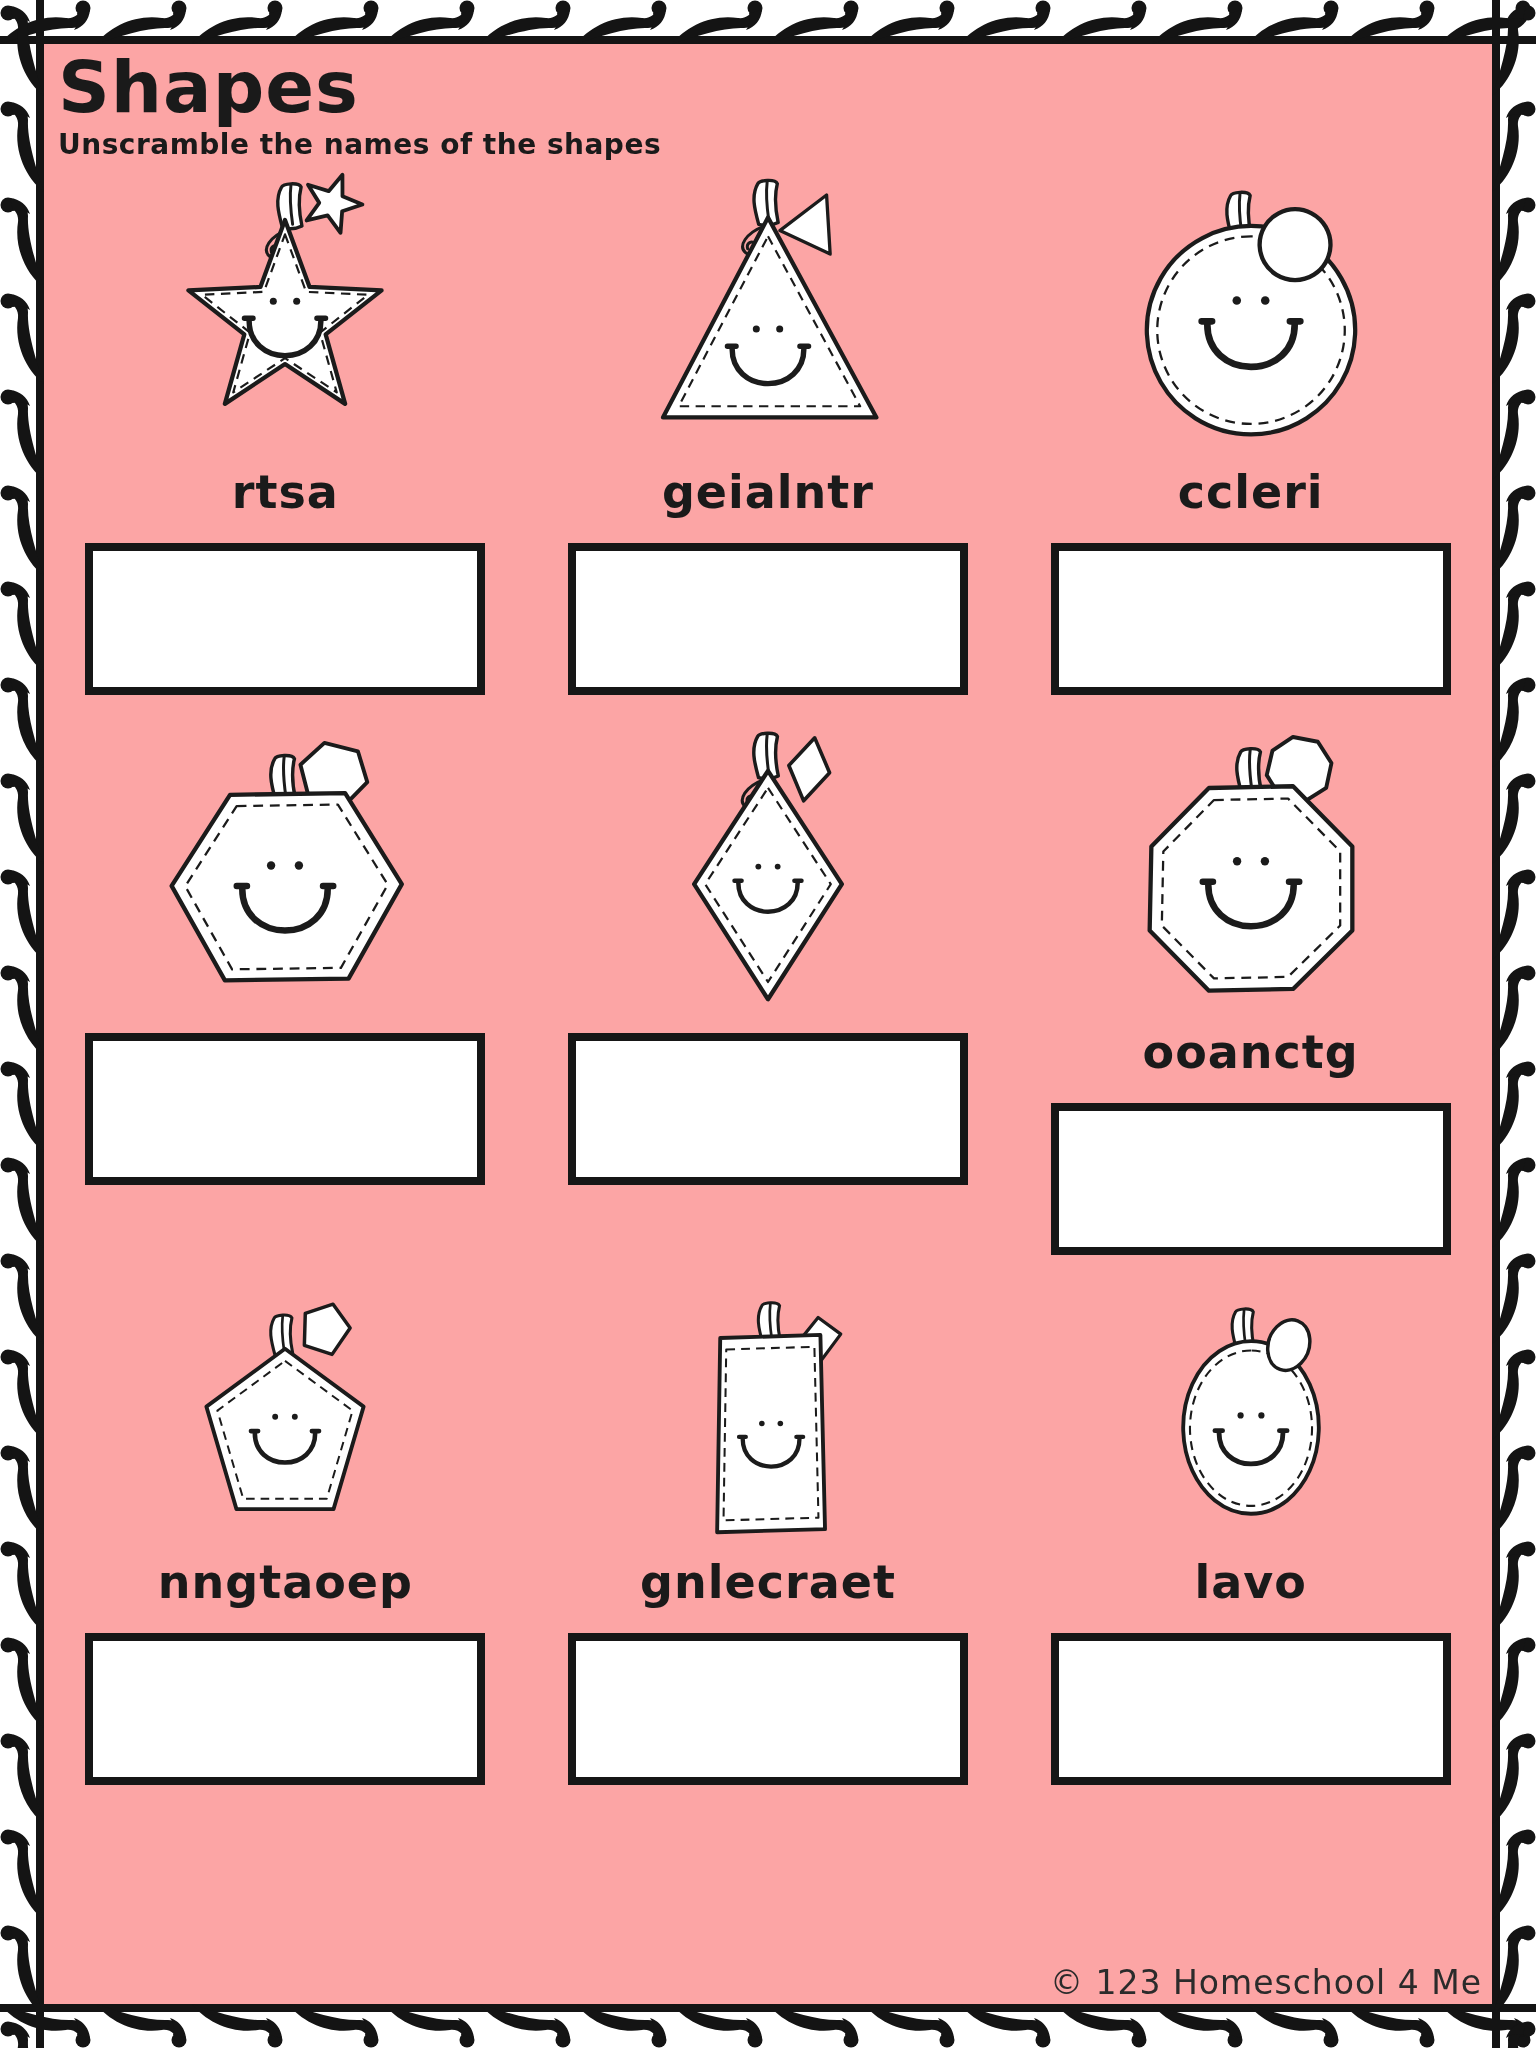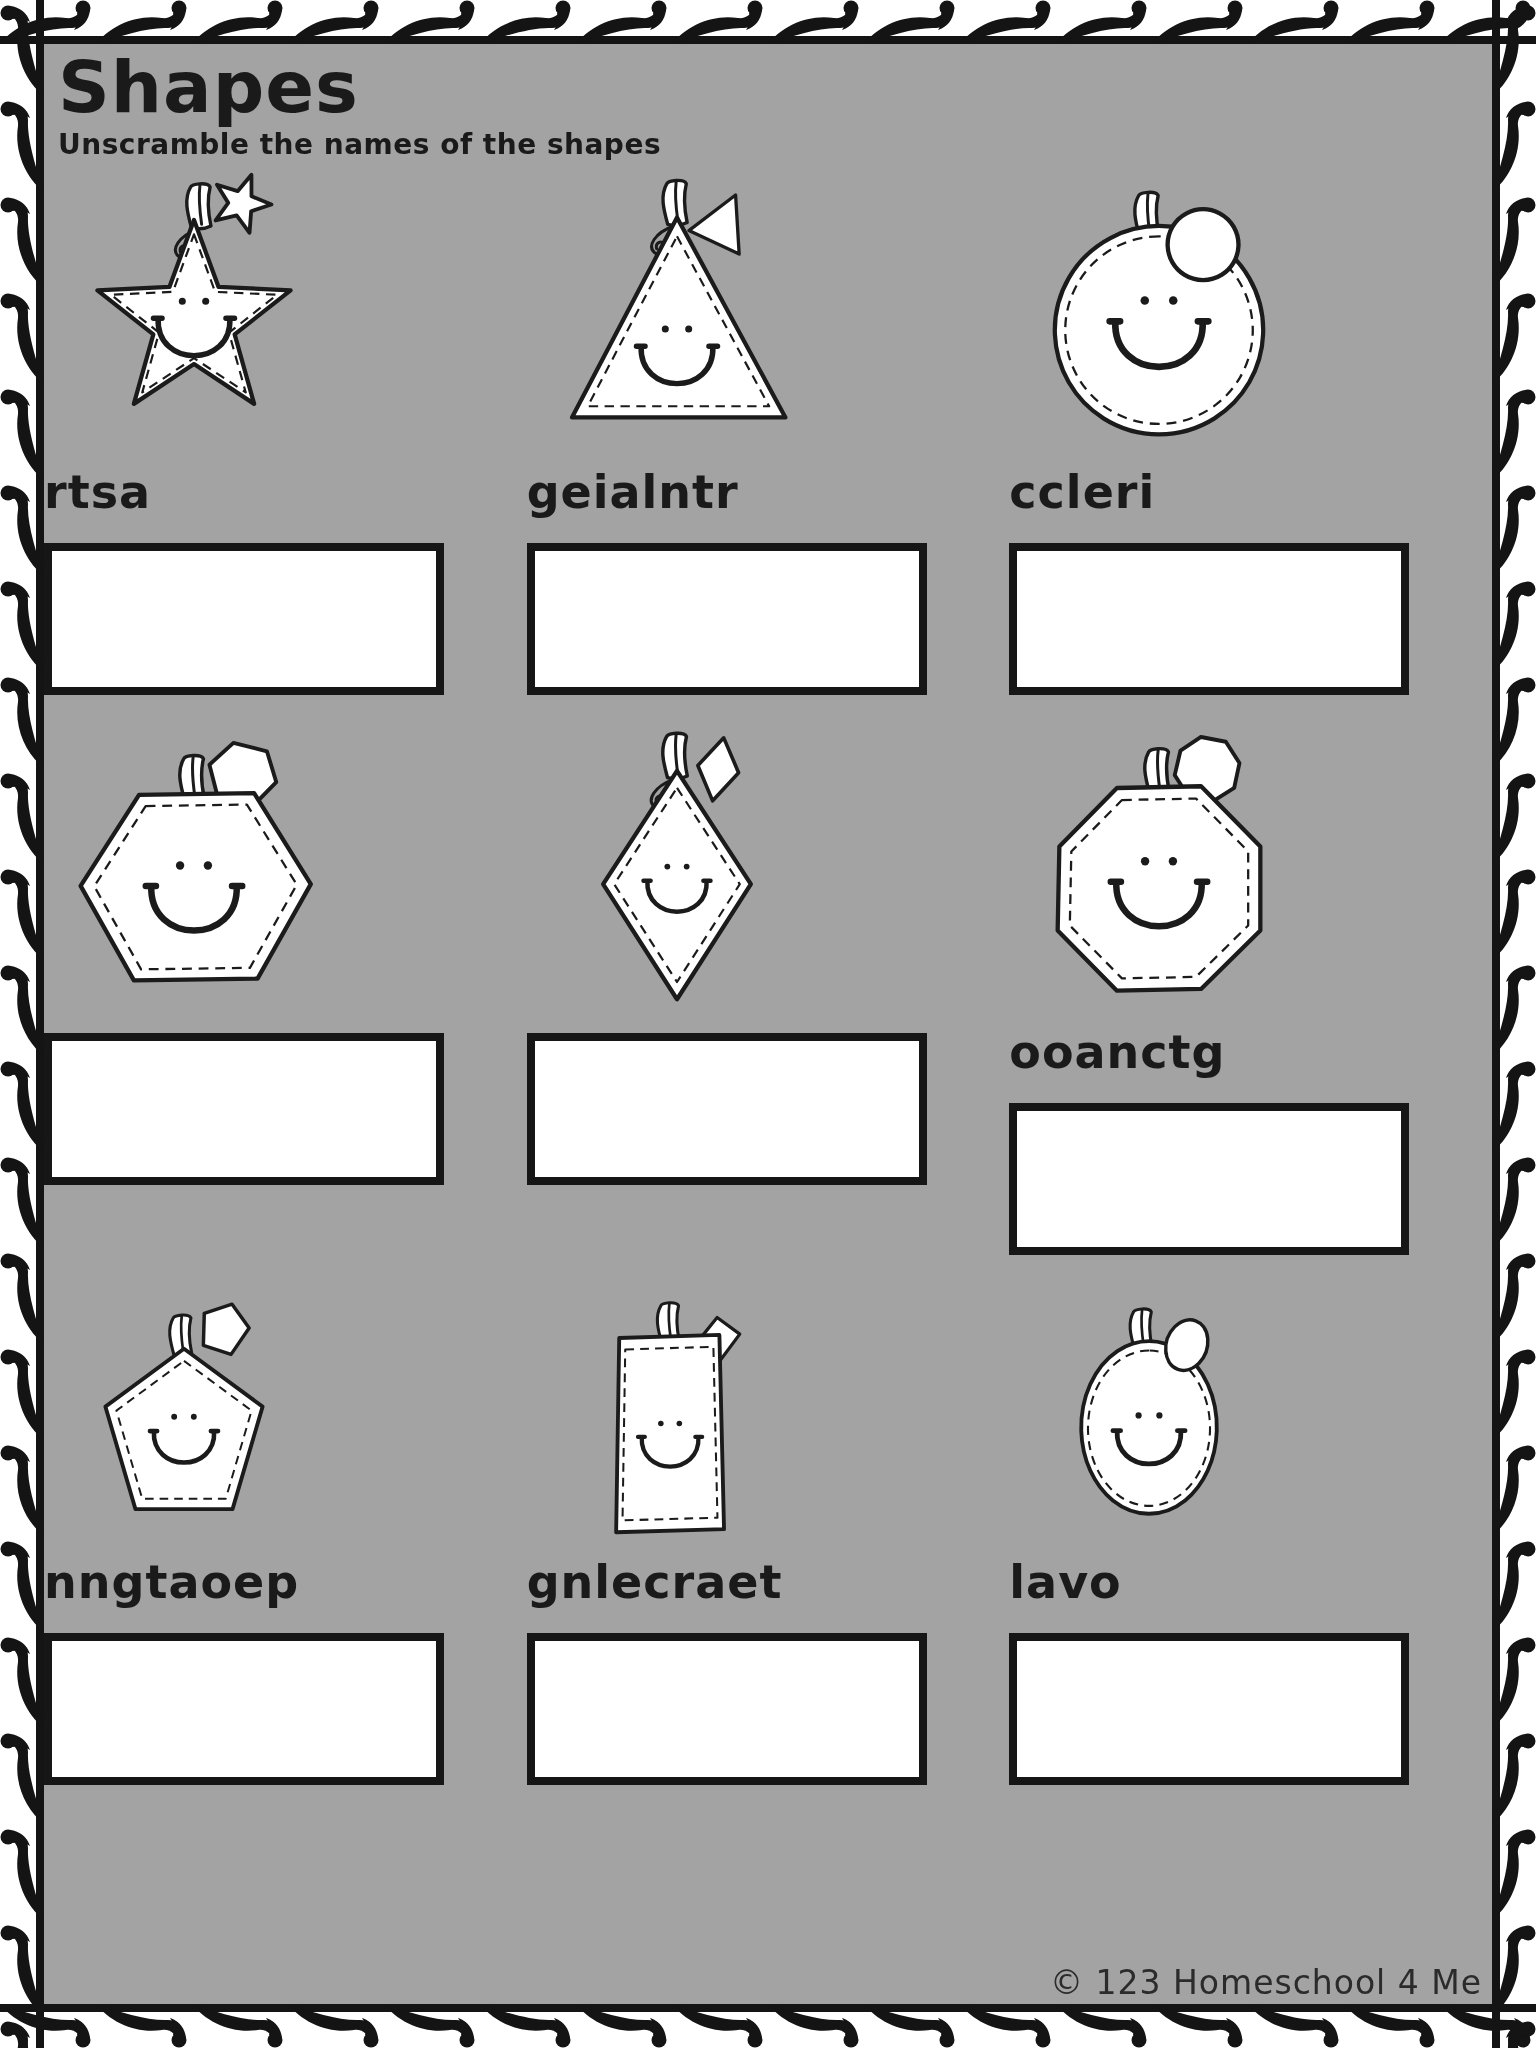--- a/index.html
+++ b/index.html
@@ -9,27 +9,27 @@
   }
   
   svg.strip{position:absolute;display:block;pointer-events:none}
   svg.strip .line{fill:#141414}
   #strip-top{top:0;left:0;width:1536px;height:44px}
   #strip-bottom{bottom:0;left:0;width:1536px;height:44px;transform:scaleY(-1)}
   #strip-left{top:0;left:0;width:44px;height:2048px}
   #strip-right{top:0;right:0;width:44px;height:2048px;transform:scaleX(-1)}
   .motif{fill:#141414}
   
-  .sheet{position:absolute;left:44px;top:44px;right:44px;bottom:44px;background:#a3a3a3}
+  .sheet{position:absolute;left:44px;top:44px;right:44px;bottom:44px;background:#fca5a5}
   .header{margin:6px 0 0 14px}
   .title{font-size:72px;font-weight:bold;line-height:1.05;letter-spacing:1px}
   .subtitle{font-size:28px;font-weight:bold;margin-top:2px;letter-spacing:.5px}
   .row{display:grid;grid-template-columns:repeat(3,1fr);margin-top:22px}
   .row.first{margin-top:2px}
-  .cell{display:flex;flex-direction:column;align-items:flex-start}
+  .cell{display:flex;flex-direction:column;align-items:center}
   .shape-area{display:flex;align-items:flex-end;justify-content:center;height:290px}
   .row.r2 .shape-area{height:296px}
   .row.r3 .shape-area{height:266px}
   .shape-svg{display:block}
   .word{font-size:46px;font-weight:bold;margin-top:12px;height:58px;letter-spacing:1px}
   .answer-box{width:384px;height:136px;border:8px solid #161616;background:#fff;margin-top:20px}
   .credit{position:absolute;right:10px;bottom:2px;font-size:33px;color:#2b2b2b;letter-spacing:1px}
   
   .outline{fill:#fff;stroke:#1b1b1b;stroke-width:5;stroke-linejoin:round}
   .dashed{fill:none;stroke:#1b1b1b;stroke-width:3;stroke-dasharray:13 9;stroke-linejoin:round}

